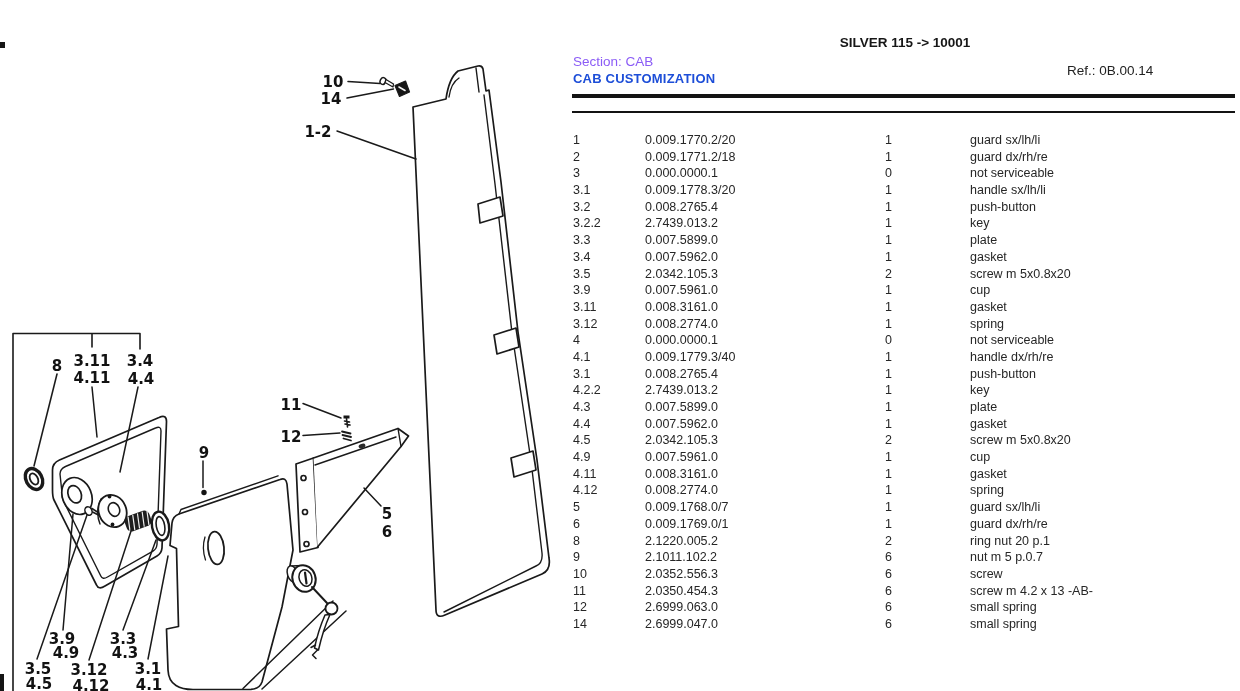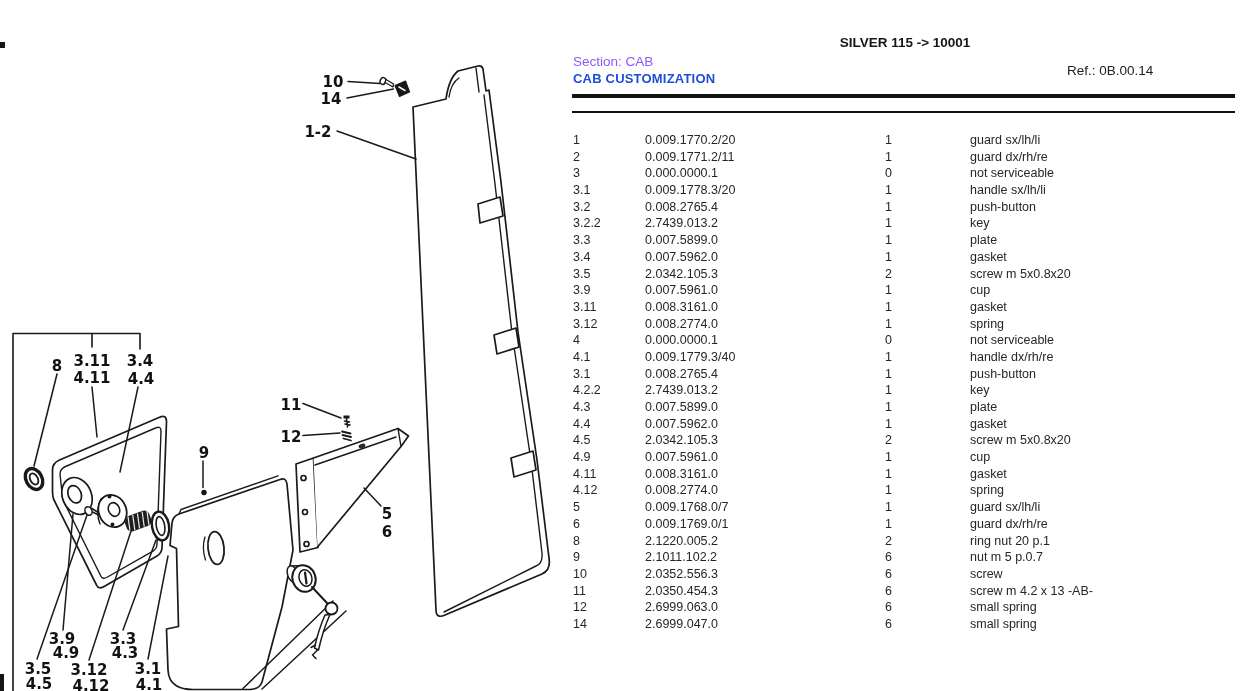--- a/index.html
+++ b/index.html
@@ -197,21 +197,21 @@
 
     <div class="tbody">
         <div class="trow">
     <span class="cf">1</span>
     <span class="cc">0.009.1770.2/20</span>
     <span class="cq">1</span>
     <span class="cn">guard sx/lh/li</span>
   </div>
         <div class="trow">
     <span class="cf">2</span>
-    <span class="cc">0.009.1771.2/11</span>
+    <span class="cc">0.009.1771.2/18</span>
     <span class="cq">1</span>
     <span class="cn">guard dx/rh/re</span>
   </div>
         <div class="trow">
     <span class="cf">3</span>
     <span class="cc">0.000.0000.1</span>
     <span class="cq">0</span>
     <span class="cn">not serviceable</span>
   </div>
         <div class="trow">

